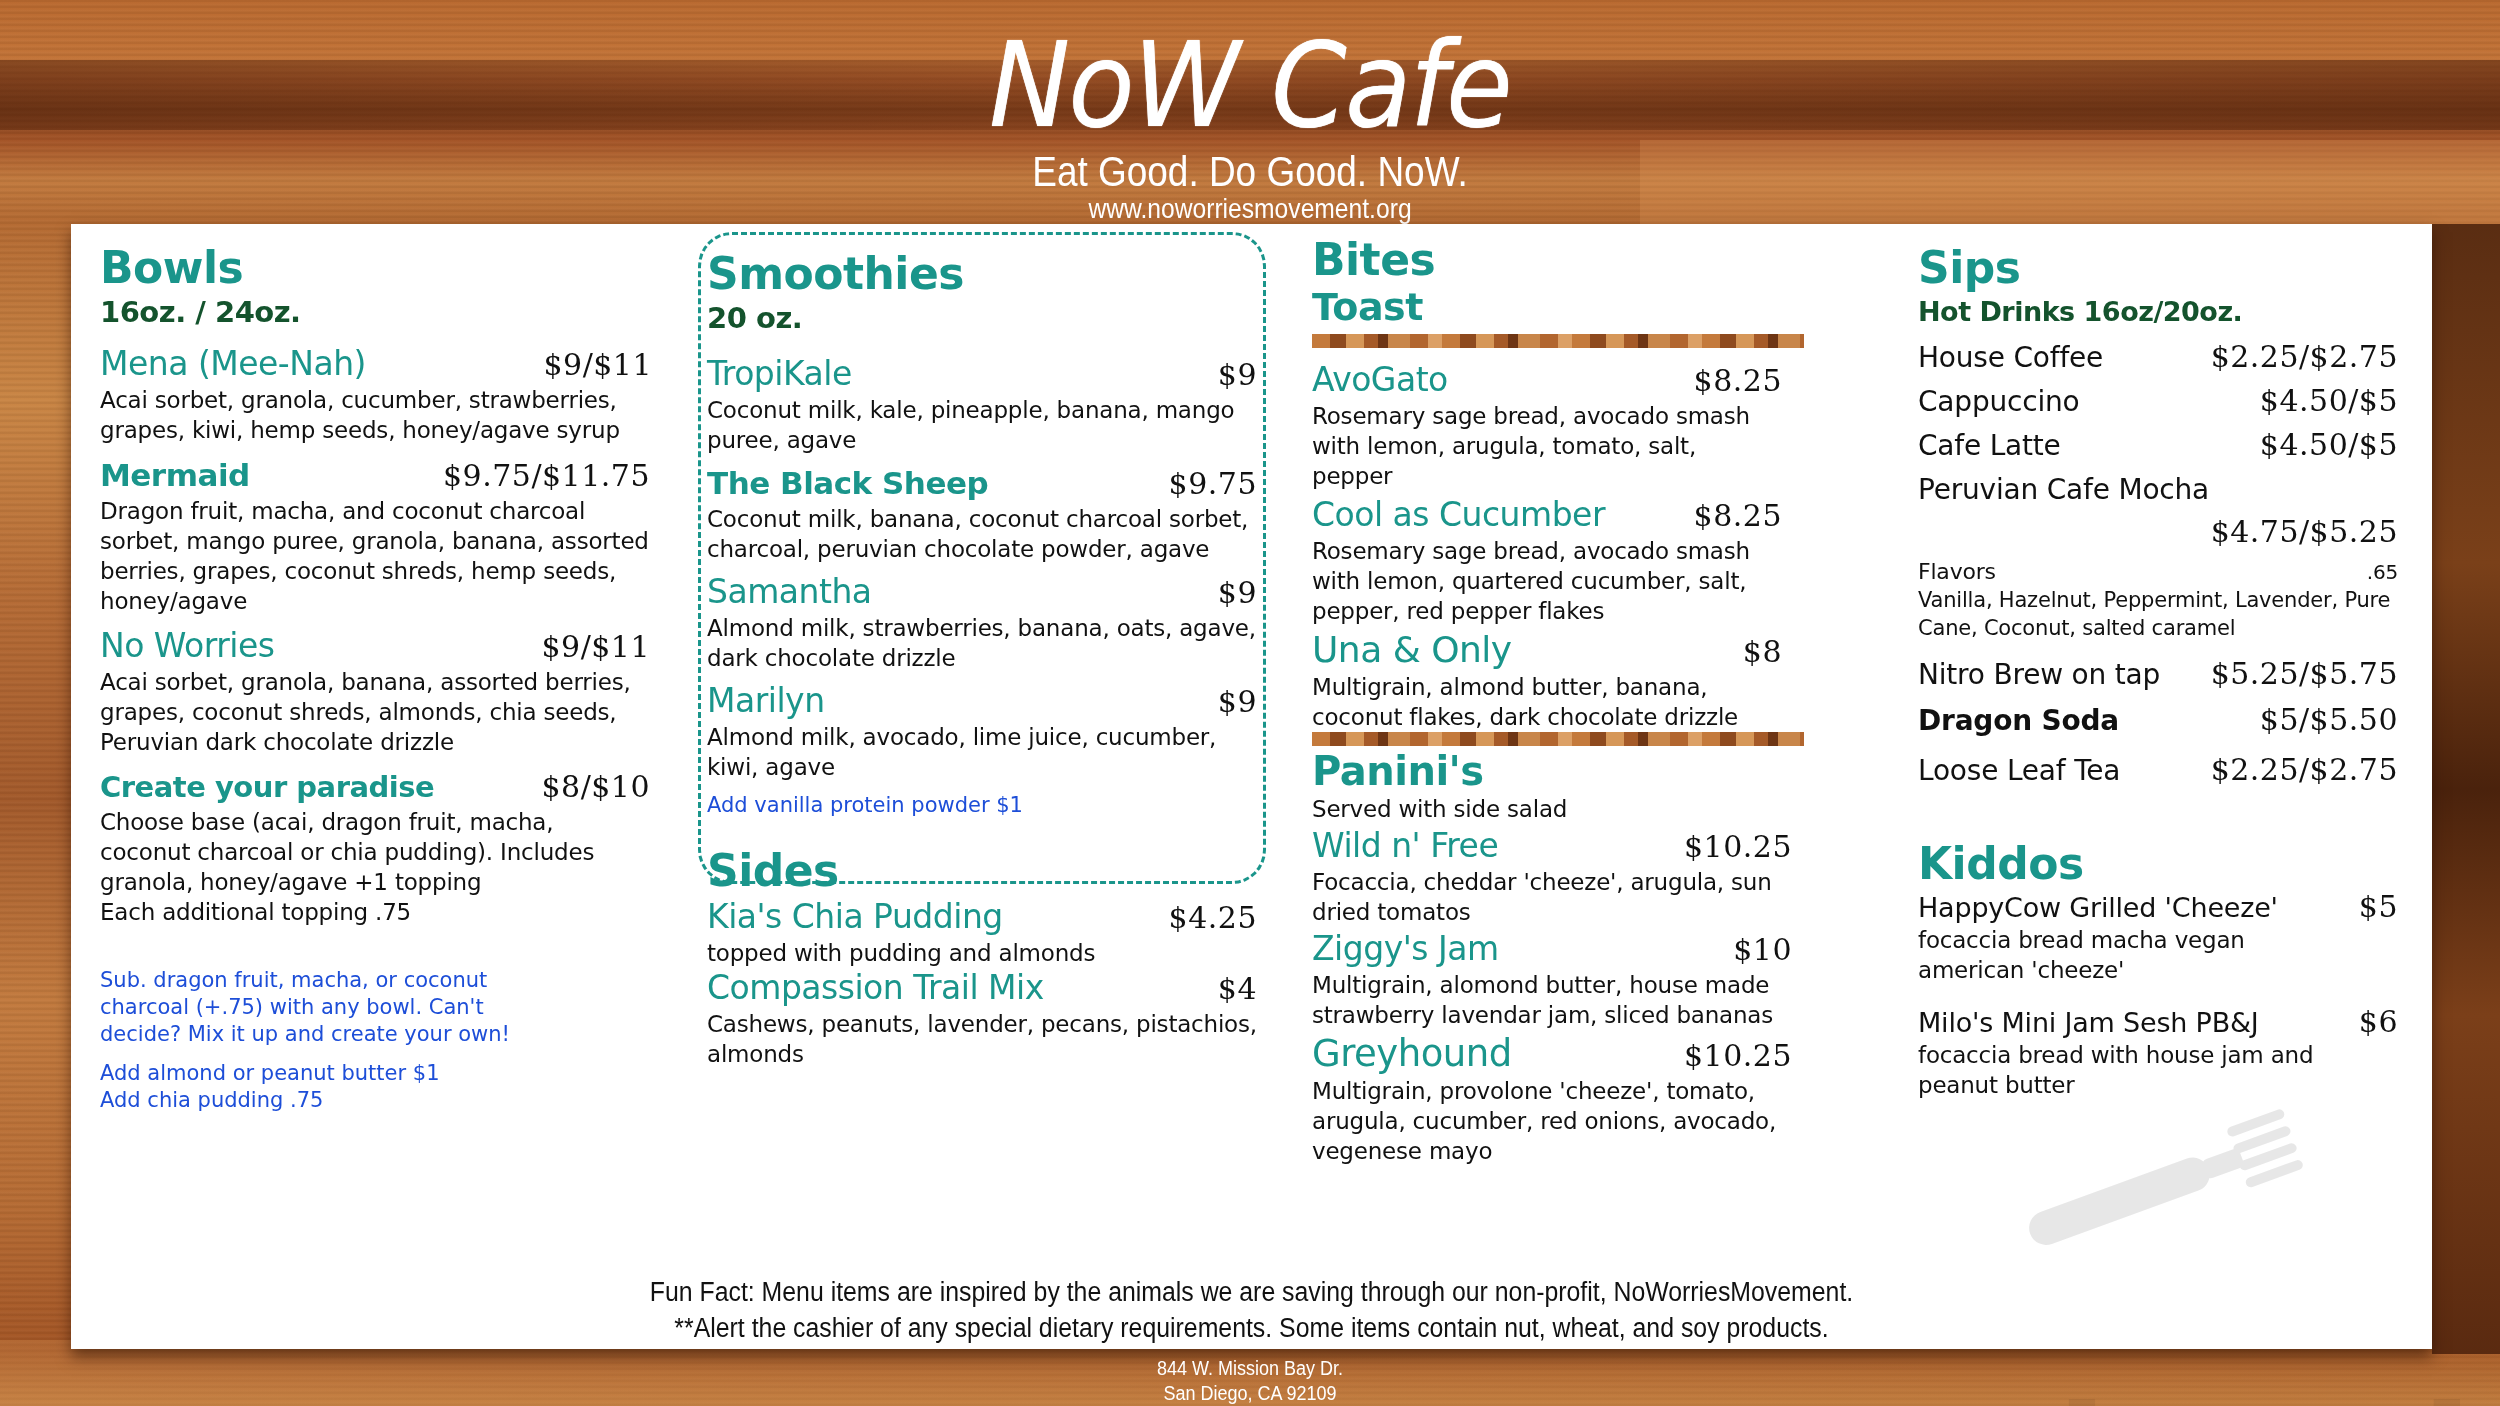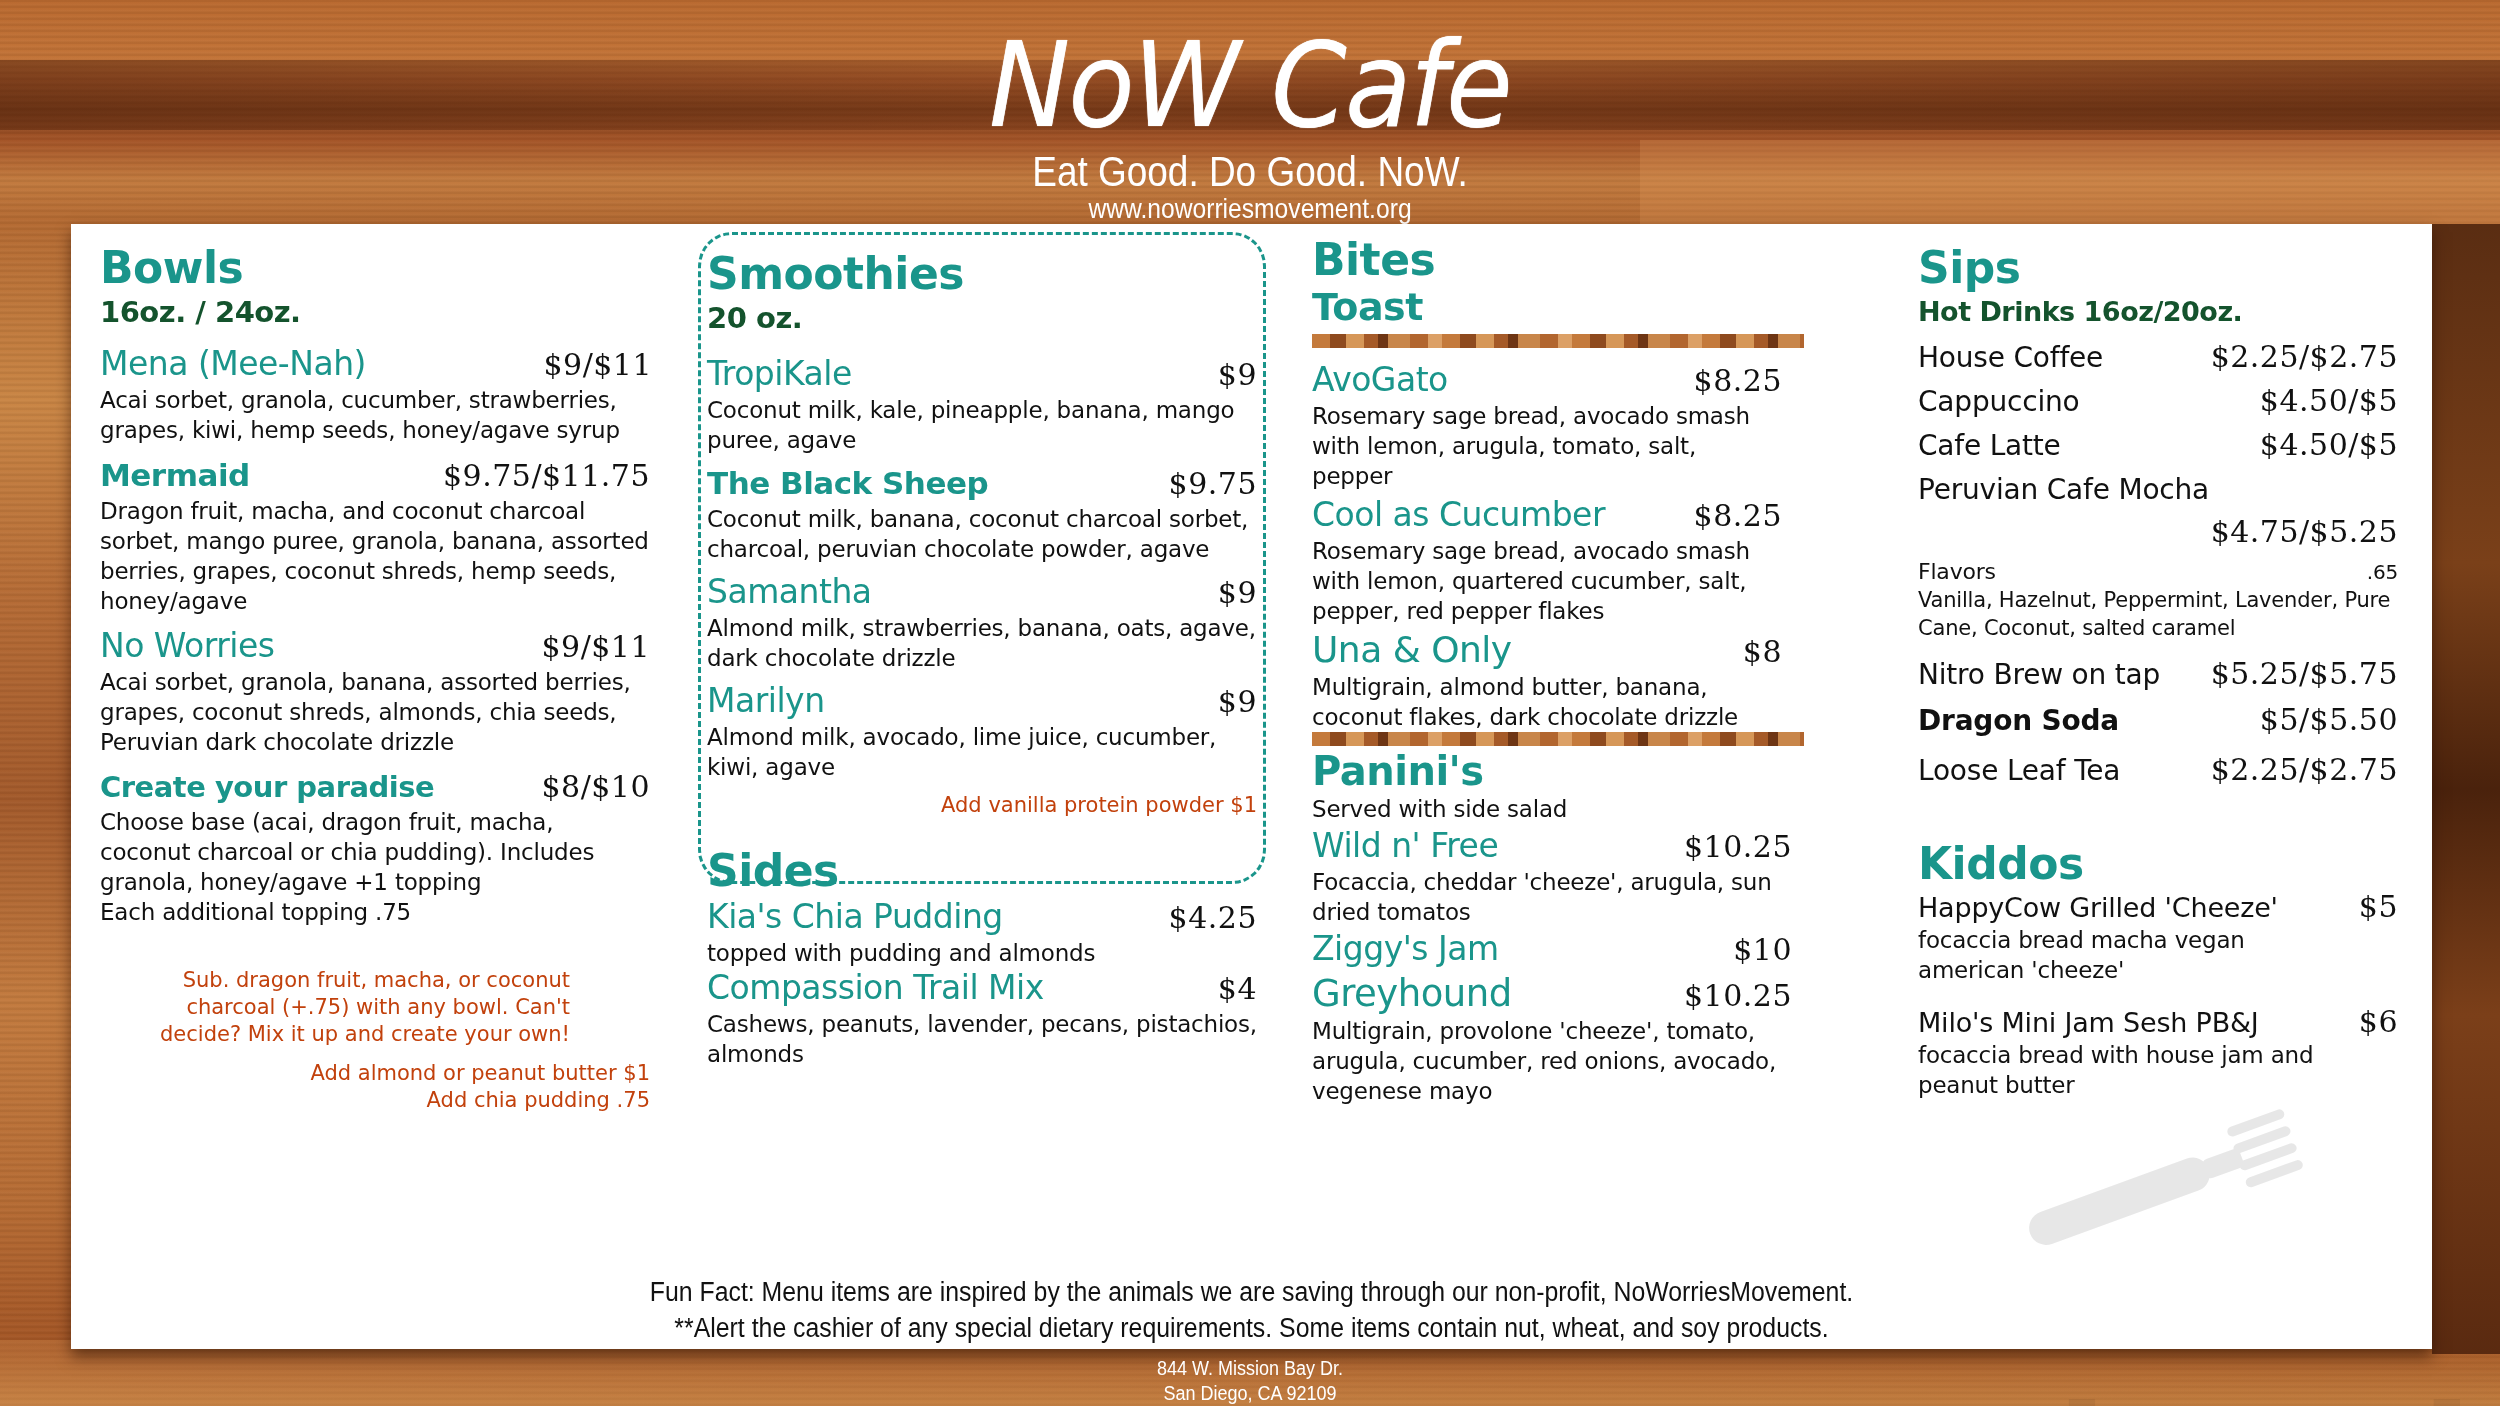--- a/index.html
+++ b/index.html
@@ -47,21 +47,21 @@
   }
   .col { position: absolute; top: 0; }
   .sec-title { font-family: "DejaVu Sans", sans-serif; font-weight: 700; color: #1a958b; font-size: 44px; line-height: 52px; letter-spacing: -0.5px; }
   .sec-sub { font-family: "DejaVu Sans", sans-serif; font-weight: 700; font-size: 29px; line-height: 36px; color: #14532d; letter-spacing: -0.5px; }
   .item { position: relative; }
   .item-row { display: flex; justify-content: space-between; align-items: baseline; }
   .item-name { color: #1a958b; font-size: 33px; line-height: 40px; letter-spacing: -0.5px; }
   .item-name.bold { font-weight: 700; font-size: 31px; }
   .price { font-family: "DejaVu Serif", serif; font-size: 30px; line-height: 40px; color: #111; letter-spacing: 0.5px; }
   .desc { font-size: 23px; line-height: 30px; color: #111; letter-spacing: -0.2px; }
-  .note { font-size: 21px; line-height: 27px; color: #c2410c; text-align: right; }
+  .note { font-size: 21px; line-height: 27px; color: #1d4ed8; }
 
   
   .smoothie-frame {
     position: absolute; left: 627px; top: 8px; width: 568px; height: 652px;
     border: 3px dashed #1a958b; border-radius: 34px;
   }
 
   .wood-divider {
     height: 14px; width: 492px;
     background: repeating-linear-gradient(90deg,
@@ -247,20 +247,21 @@
       </div>
       <div class="desc">Focaccia, cheddar 'cheeze', arugula, sun dried tomatos</div>
     </div>
 
 
     <div class="item" style="margin-top:2px; width:480px;">
       <div class="item-row">
         <span class="item-name">Ziggy's Jam</span>
         <span class="price">$10</span>
       </div>
+      <div class="desc">Multigrain, alomond butter, house made strawberry lavendar jam, sliced bananas</div>
     </div>
 
     <div class="item" style="margin-top:4px; width:480px;">
       <div class="item-row">
         <span class="item-name" style="font-size:37px;">Greyhound</span>
         <span class="price">$10.25</span>
       </div>
       <div class="desc">Multigrain, provolone 'cheeze', tomato, arugula, cucumber, red onions, avocado, vegenese mayo</div>
     </div>
   </div>

